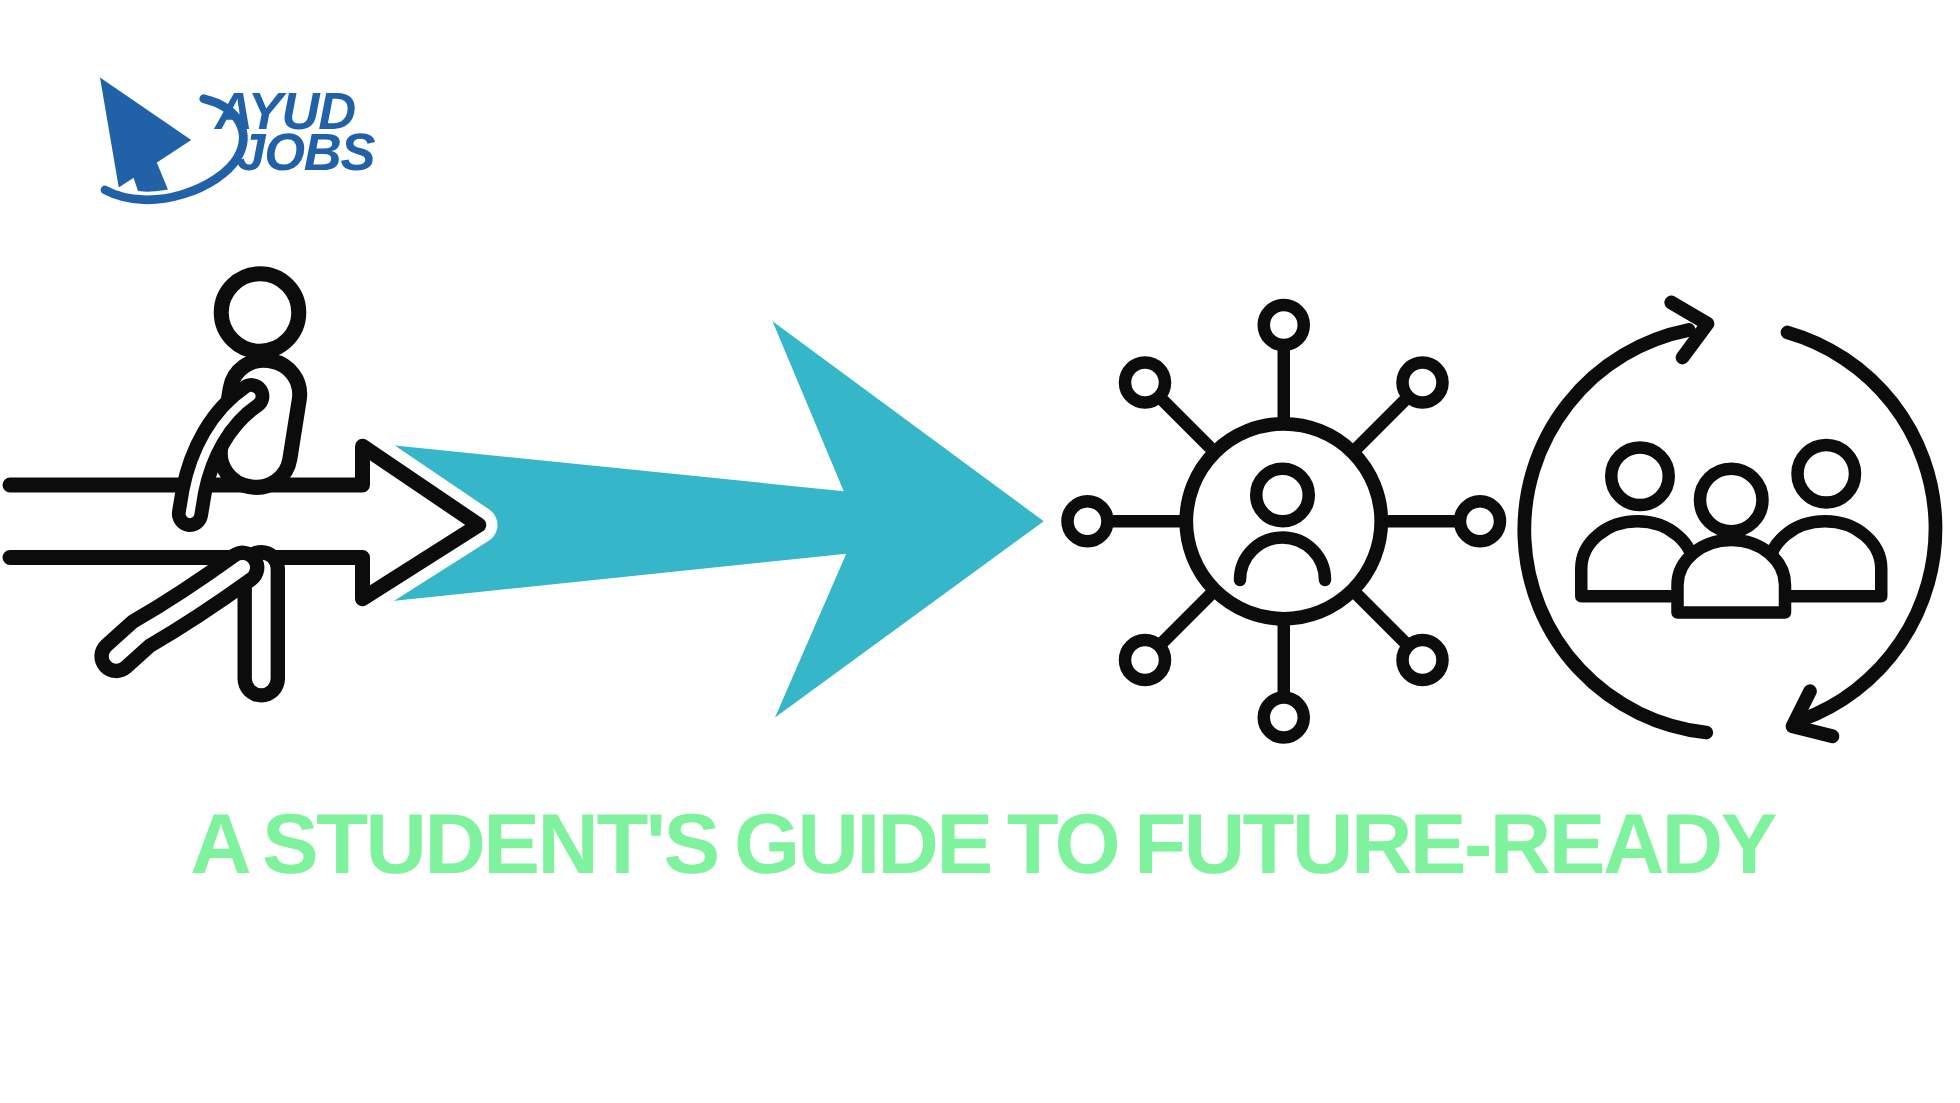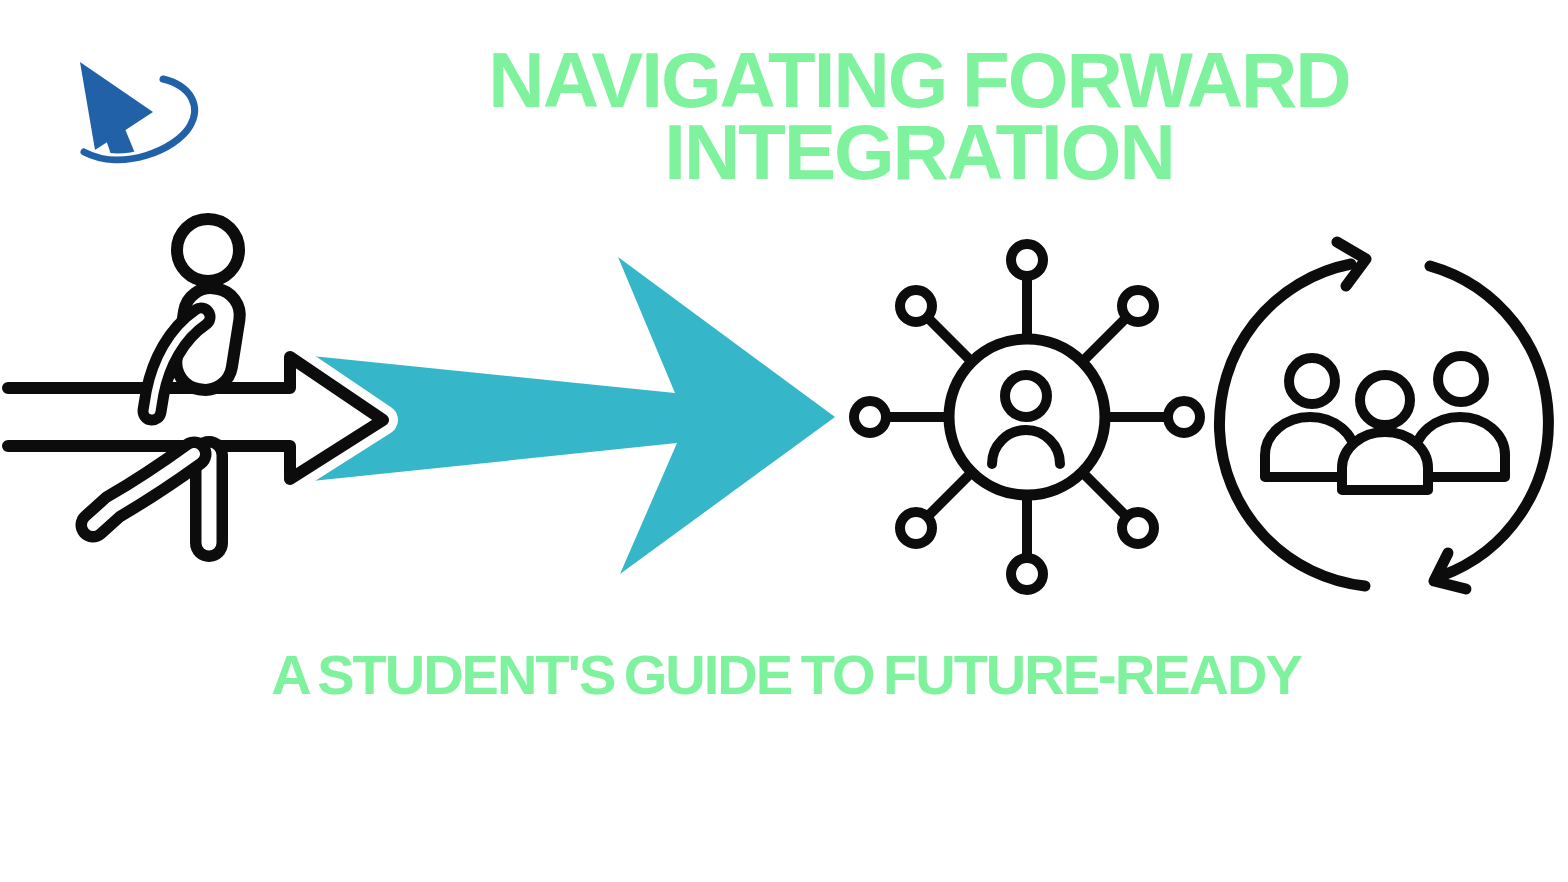--- a/index.html
+++ b/index.html
@@ -23,21 +23,21 @@
     text-align:center;
     color:#7ef29d;
     font-weight:bold;
     font-size:78px;line-height:72px;letter-spacing:-2px;word-spacing:-4px;
   }
   .subtitle{
     position:absolute;top:639px;left:4px;right:0;
     text-align:center;
     color:#7ef29d;
     font-weight:bold;
-    font-size:56px;line-height:72px;letter-spacing:-2px;word-spacing:-4px;
+    font-size:68px;line-height:72px;letter-spacing:-2px;word-spacing:-4px;
   }
   .ln{white-space:nowrap;}
 </style>
 </head>
 <body>
 
 <div class="canvas">
 
   <svg class="scene-svg" viewBox="0 0 1568 882">
 
@@ -110,23 +110,23 @@
 
       <path d="M 1265,477 V 455 A 45 38 0 0 1 1355,455 V 477 Z" fill="#ffffff" stroke-width="10"></path>
       <path d="M 1415,477 V 455 A 45 38 0 0 1 1505,455 V 477 Z" fill="#ffffff" stroke-width="10"></path>
       <circle cx="1312" cy="381" r="23" fill="#ffffff" stroke-width="10"></circle>
       <circle cx="1461" cy="379" r="23" fill="#ffffff" stroke-width="10"></circle>
       <path d="M 1342,490 V 468 A 43 36 0 0 1 1428,468 V 490 Z" fill="#ffffff" stroke-width="10"></path>
       <circle cx="1385" cy="400" r="25" fill="#ffffff" stroke-width="10"></circle>
     </g>
   </svg>
 
+  <div class="logo-text">
+    <div class="ln">AYUD</div>
+    <div class="ln l2">JOBS</div>
+  </div>
 
-  <div class="title">
-    <div class="ln">NAVIGATING FORWARD</div>
-    <div class="ln">INTEGRATION</div>
-  </div>
 
   <div class="subtitle">
     <div class="ln">A STUDENT'S GUIDE TO FUTURE-READY</div>
   </div>
 
 </div>
 
 </body></html>

